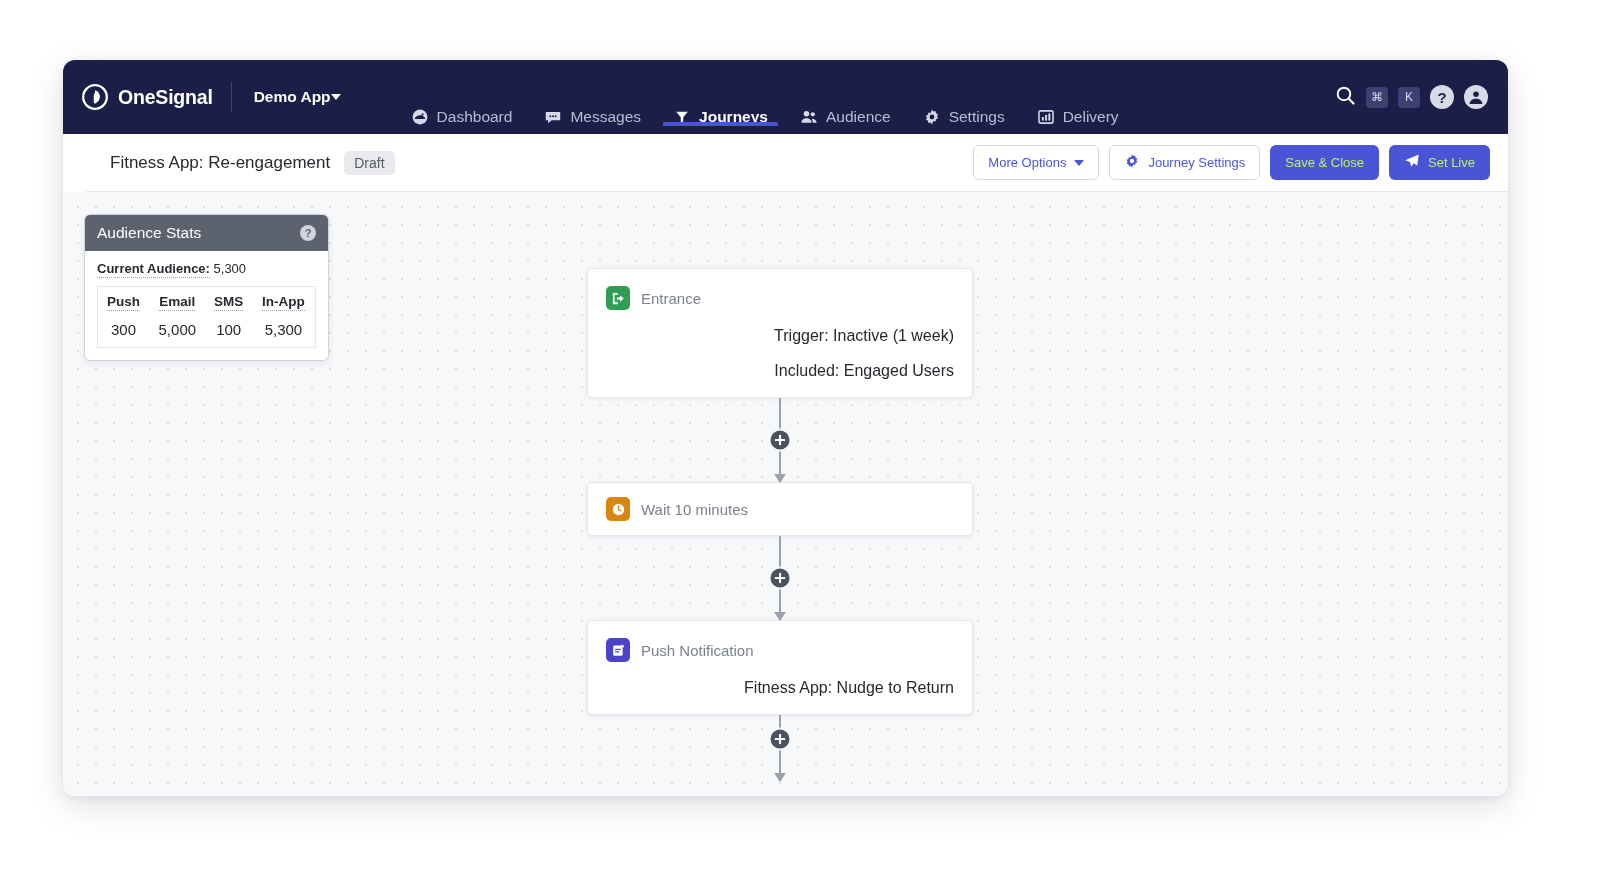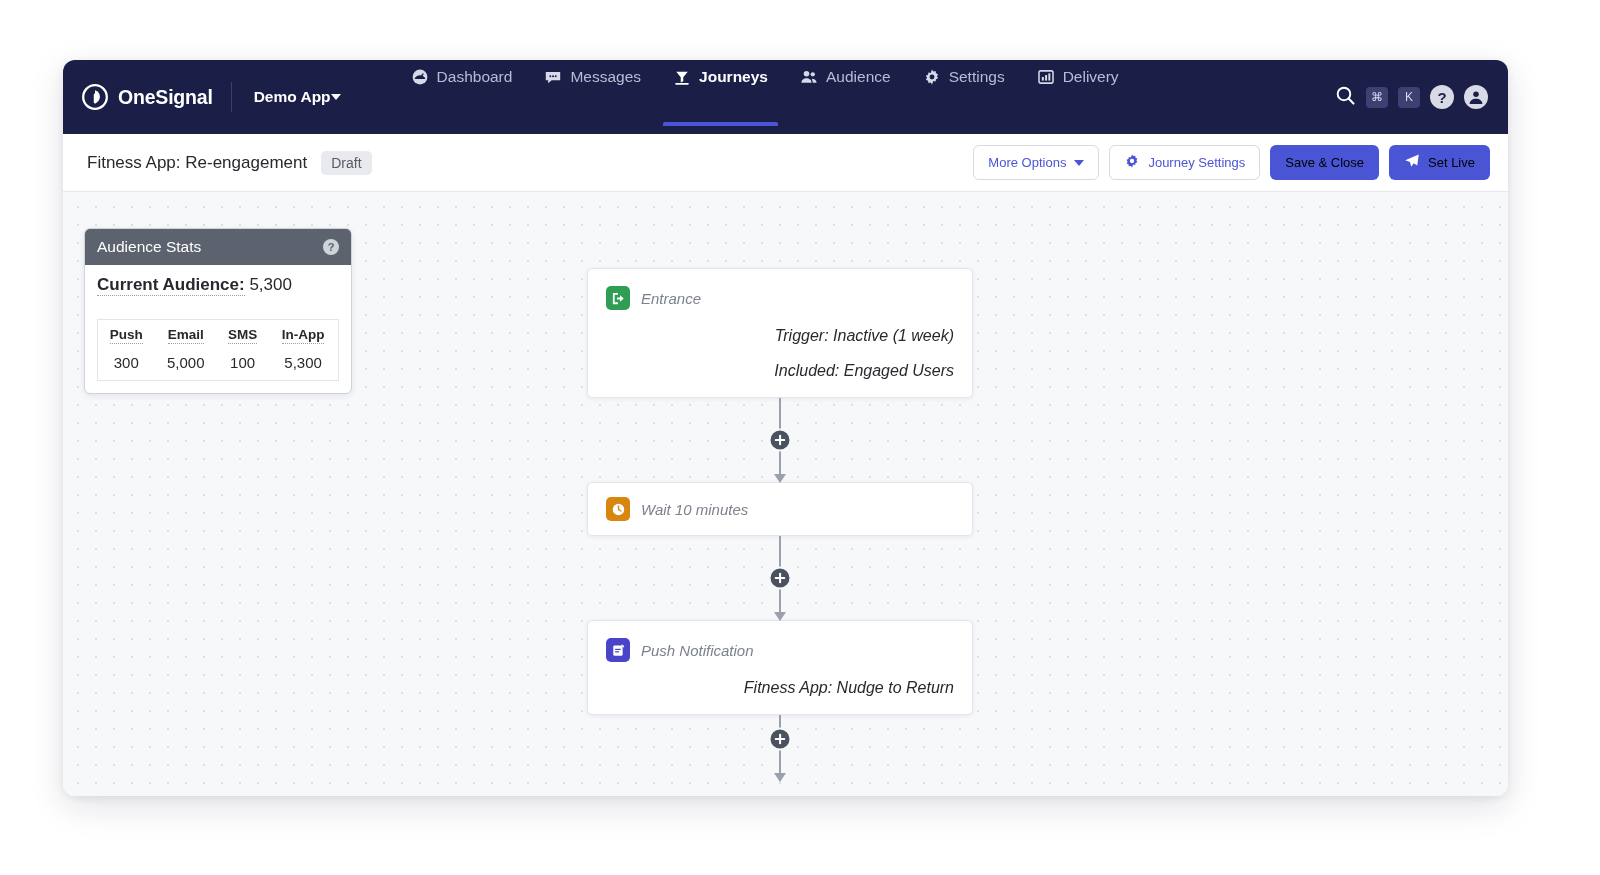--- a/index.html
+++ b/index.html
@@ -73,21 +73,21 @@
 
   .nav-items {
     display: flex;
     align-items: stretch;
     height: 58px;
     margin-left: 50px;
     gap: 0;
   }
   .nav-item {
     display: flex;
-    align-items: flex-start;
+    align-items: flex-end;
     gap: 8px;
     padding: 0 16px;
     color: #b9bcd4;
     font-size: 15.5px;
     cursor: pointer;
     position: relative;
     white-space: nowrap;
   }
   .nav-item.active { color: #ffffff; font-weight: bold; }
   .nav-item.active::after {
@@ -127,20 +127,21 @@
   }
 
   
   .toolbar {
     height: 58px;
     background: #ffffff;
     border-bottom: 1px solid #e6e8ee;
     display: flex;
     align-items: center;
     padding: 0 18px 0 24px;
+    margin-left: 23px;
   }
   .journey-title {
     font-size: 17px;
     color: #26292e;
   }
   .draft-badge {
     margin-left: 14px;
     background: #e9eaee;
     color: #555a63;
     font-size: 14px;
@@ -165,41 +166,41 @@
     white-space: nowrap;
     border: 1px solid transparent;
   }
   .btn-ghost {
     background: #ffffff;
     border-color: #d6d9e0;
     color: #4a55d6;
   }
   .btn-primary {
     background: #4a55d6;
-    color: #000000;
+    color: #bef264;
   }
   .btn .caret-down { border-top-color: #4a55d6; }
 
   
   .canvas {
     position: relative;
     height: 620px;
     background-color: #f7f8fa;
     background-image: radial-gradient(#dcdfe6 1.1px, transparent 1.2px);
     background-size: 18px 18px;
     background-position: 6px 6px;
     overflow: hidden;
   }
 
   
   .stats-panel {
     position: absolute;
     left: 21px;
-    top: 36px;
-    width: 268px;
+    top: 22px;
+    width: 245px;
     border-radius: 6px;
     overflow: hidden;
     border: 1px solid #cfd3da;
     background: #ffffff;
     box-shadow: 0 2px 6px rgba(30,35,60,.09);
   }
   .stats-head {
     background: #5c636e;
     color: #ffffff;
     font-size: 15.5px;
@@ -213,23 +214,23 @@
     border-radius: 50%;
     background: #cfd3da;
     color: #5c636e;
     font-size: 11px;
     font-weight: bold;
     display: flex; align-items: center; justify-content: center;
     cursor: pointer;
   }
   .stats-body { padding: 10px 12px 12px 12px; }
   .cur-aud {
-    font-size: 17px;
+    font-size: 13px;
     color: #26292e;
-    margin-bottom: 24px;
+    margin-bottom: 10px;
   }
   .cur-aud b {
     border-bottom: 1px dotted #9aa0a9;
     padding-bottom: 1px;
   }
   .stats-table {
     width: 100%;
     border: 1px solid #e3e5ea;
     border-radius: 4px;
     border-collapse: collapse;
@@ -252,21 +253,20 @@
     padding: 6px 4px 9px 4px;
     text-align: center;
   }
 
   
   .flow {
     position: absolute;
     left: 524px;
     top: 76px;
     width: 386px;
-    font-style: italic;
   }
   .node {
     background: #ffffff;
     border: 1px solid #e4e6ec;
     border-radius: 5px;
     box-shadow: 0 1px 4px rgba(30,35,60,.08);
     padding: 17px 18px;
     cursor: pointer;
   }
   .node-head {

